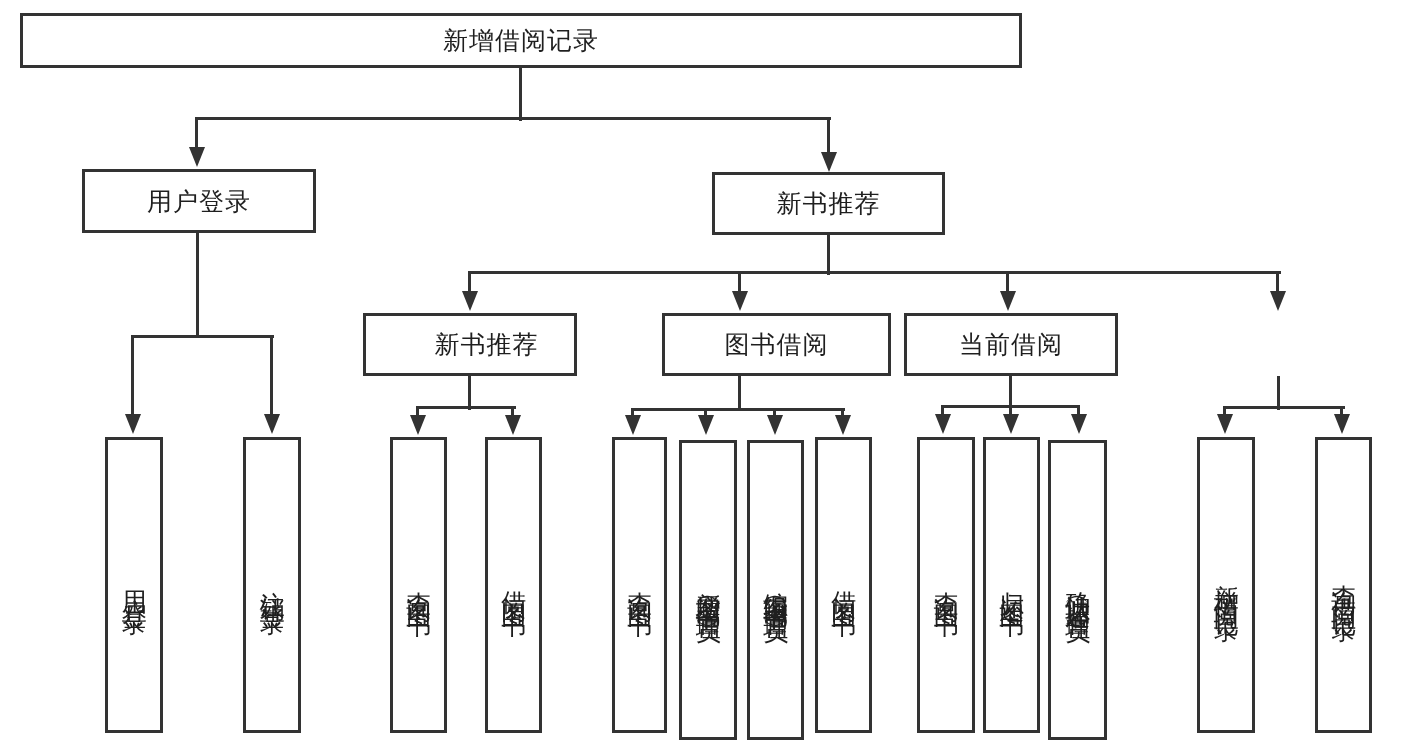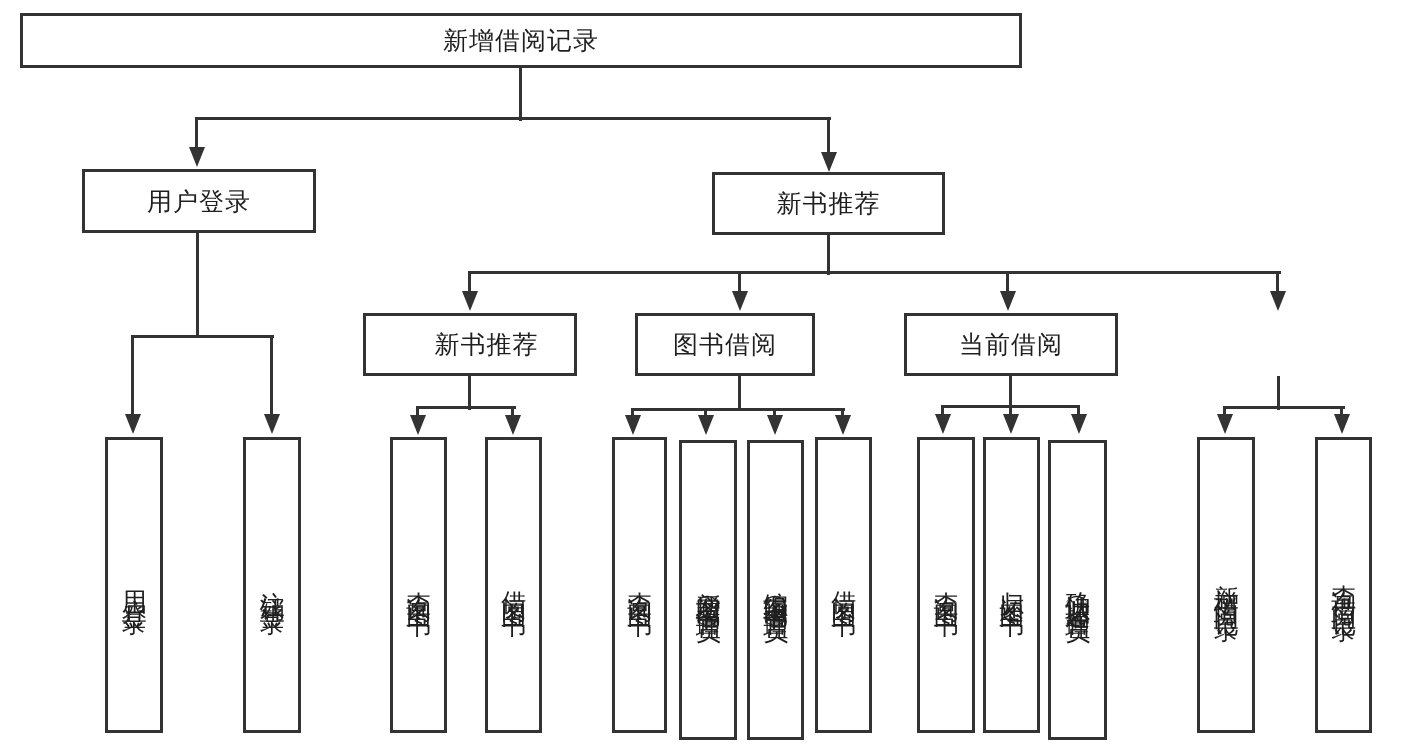--- a/index.html
+++ b/index.html
@@ -68,21 +68,21 @@
   <div class="vl" style="left:738px;  top:273px; height:22px;"></div>
   <div class="ah" style="left:732px;  top:291px;"></div>
   <div class="vl" style="left:1006px; top:273px; height:22px;"></div>
   <div class="ah" style="left:1000px; top:291px;"></div>
   <div class="vl" style="left:1276px; top:273px; height:22px;"></div>
   <div class="ah" style="left:1270px; top:291px;"></div>
 
   <div class="box hbox" style="left:363px; top:313px; width:214px; height:63px;padding-left:33px;">
     <span>新书推荐</span>
   </div>
-  <div class="box hbox" style="left:635px; top:313px; width:180px; height:63px;">
+  <div class="box hbox" style="left:662px; top:313px; width:229px; height:63px;">
     <span>图书借阅</span>
   </div>
   <div class="box hbox" style="left:904px; top:313px; width:214px; height:63px;">
     <span>当前借阅</span>
   </div>
 
   <div class="vl" style="left:468px; top:376px; height:34px;"></div>
   <div class="hl" style="left:416px; top:406px; width:100px;"></div>
   <div class="vl" style="left:416px; top:408px; height:12px;"></div>
   <div class="ah" style="left:410px; top:415px;"></div>

